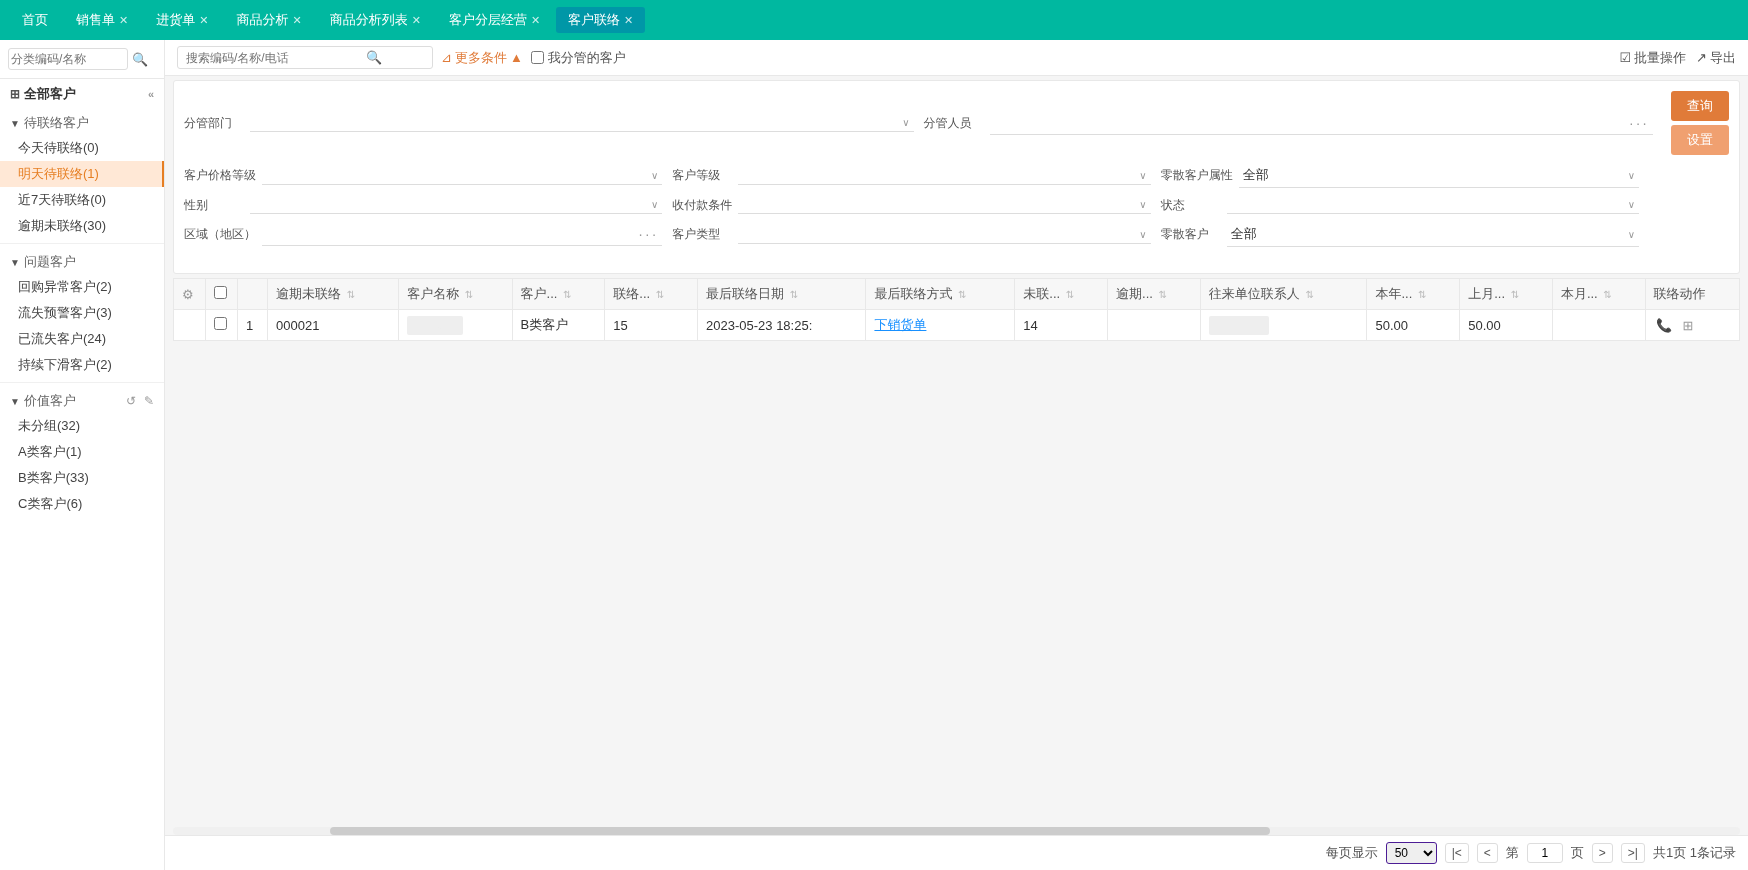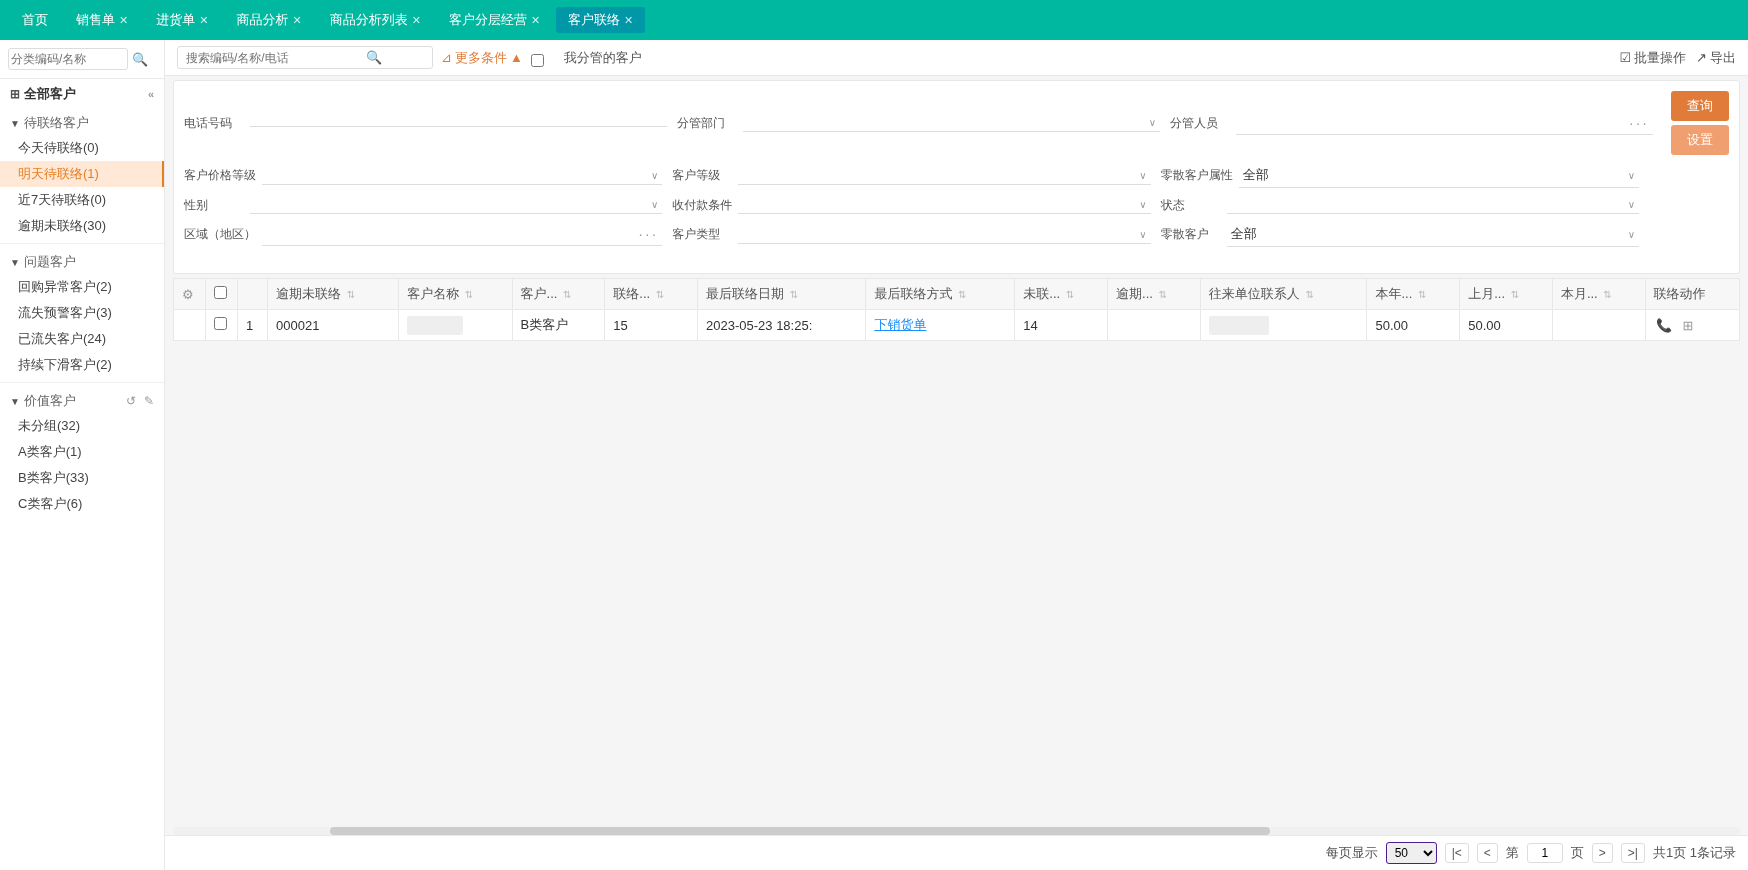--- a/index.html
+++ b/index.html
@@ -129,22 +129,22 @@
       background: none;
       cursor: pointer;
       display: flex;
       align-items: center;
       gap: 3px;
       font-size: 12px;
     }
     .filter-btn .funnel { font-size: 13px; }
     .checkbox-label {
       display: flex;
-      align-items: flex-end;
-      gap: 20px;
+      align-items: center;
+      gap: 4px;
       font-size: 12px;
       color: #555;
       cursor: pointer;
     }
     .toolbar-right {
       margin-left: auto;
       display: flex;
       align-items: center;
       gap: 10px;
     }
@@ -446,24 +446,20 @@
           <span>↗</span>
           <span>导出</span>
         </button>
       </div>
     </div>
 
     <div class="filter-panel">
 
       <div class="filter-row">
         <div class="filter-item">
-          <span class="filter-label">电话号码</span>
-          <div class="filter-select" style="border-bottom: 1px solid #ddd; flex:1;"></div>
-        </div>
-        <div class="filter-item">
           <span class="filter-label">分管部门</span>
           <div class="filter-select">
             <span></span>
             <span class="chevron">∨</span>
           </div>
         </div>
         <div class="filter-item">
           <span class="filter-label">分管人员</span>
           <div class="filter-select">
             <span></span>

